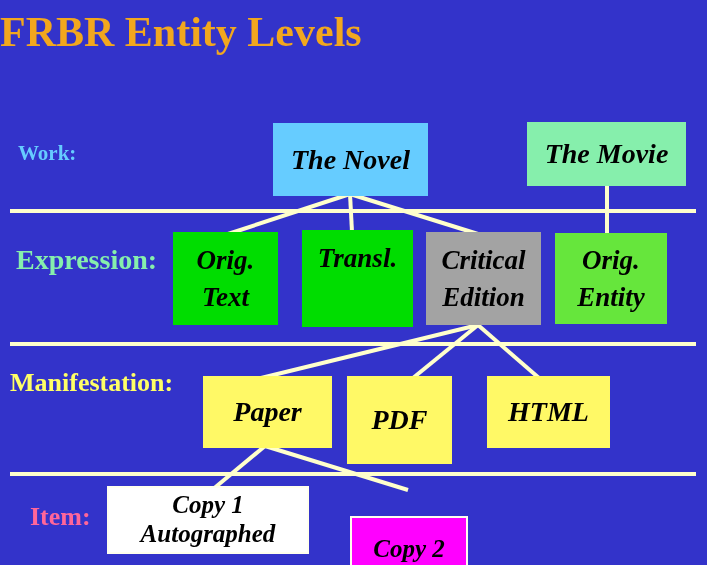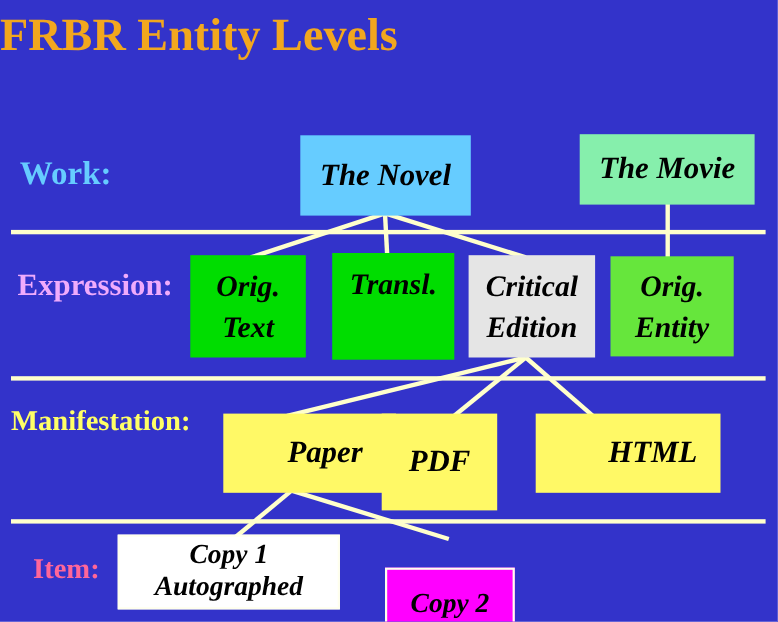--- a/index.html
+++ b/index.html
@@ -15,42 +15,42 @@
   .sep{position:absolute;left:10px;width:686px;height:4px;background:#FFFFCC;z-index:1;}
   #sep-work-expression{top:209px;}
   #sep-expression-manifestation{top:342px;}
   #sep-manifestation-item{top:472px;}
   .title{
     position:absolute;left:0;top:8px;width:707px;
     font-size:42px;color:#F2A71E;z-index:2;
     letter-spacing:0px;
   }
   .row-label{position:absolute;z-index:2;white-space:nowrap;}
-  #label-work{left:18px;top:141px;font-size:30px;color:#66CCFF;}
-  #label-expression{left:16px;top:244px;font-size:28px;color:#f0abfc;}
+  #label-work{left:18px;top:141px;font-size:21px;color:#66CCFF;}
+  #label-expression{left:16px;top:244px;font-size:28px;color:#86efac;}
   #label-manifestation{left:10px;top:368px;font-size:26px;color:#FFFF66;}
   #label-item{left:30px;top:502px;font-size:26px;color:#FF6699;}
   .node{
     position:absolute;z-index:3;color:#000;
     display:flex;flex-direction:column;align-items:center;justify-content:center;
     text-align:center;line-height:1.35;font-style:italic;
   }
   .node span{display:block;}
   
   #node-the-novel{left:273px;top:123px;width:155px;height:73px;background:#66CCFF;font-size:28px;}
   #node-the-movie{left:527px;top:122px;width:159px;height:64px;background:#86efac;font-size:28px;}
   
   #node-orig-text{left:173px;top:232px;width:105px;height:93px;background:#00DD00;font-size:27px;}
   #node-transl{left:302px;top:230px;width:111px;height:97px;background:#00DD00;font-size:27px;justify-content:flex-start;padding-top:10px;box-sizing:border-box;}
-  #node-critical-edition{left:426px;top:232px;width:115px;height:93px;background:#e5e5e5;font-size:27px;}
+  #node-critical-edition{left:426px;top:232px;width:115px;height:93px;background:#a3a3a3;font-size:27px;}
   #node-orig-version{left:555px;top:233px;width:112px;height:91px;background:#66E63C;font-size:27px;}
   
-  #node-paper{left:203px;top:376px;width:129px;height:72px;background:#FFF966;font-size:28px;padding-left:28px;}
+  #node-paper{left:203px;top:376px;width:129px;height:72px;background:#FFF966;font-size:28px;}
   #node-pdf{left:347px;top:376px;width:105px;height:88px;background:#FFF966;font-size:28px;}
-  #node-html{left:487px;top:376px;width:123px;height:72px;background:#FFF966;font-size:28px;padding-left:45px;}
+  #node-html{left:487px;top:376px;width:123px;height:72px;background:#FFF966;font-size:28px;}
   
   #node-copy1{left:107px;top:486px;width:202px;height:68px;background:#ffffff;border:2px solid #FFFFEE;font-size:25px;box-sizing:border-box;line-height:1.15;}
   #node-copy2{left:350px;top:488px;width:118px;height:66px;background:#FF00FF;border:2px solid #FFFFEE;font-size:25px;box-sizing:border-box;margin-top:28px;}
 </style>
 </head>
 <body>
 
 <div id="slide">
 
   <svg id="edges-svg">

